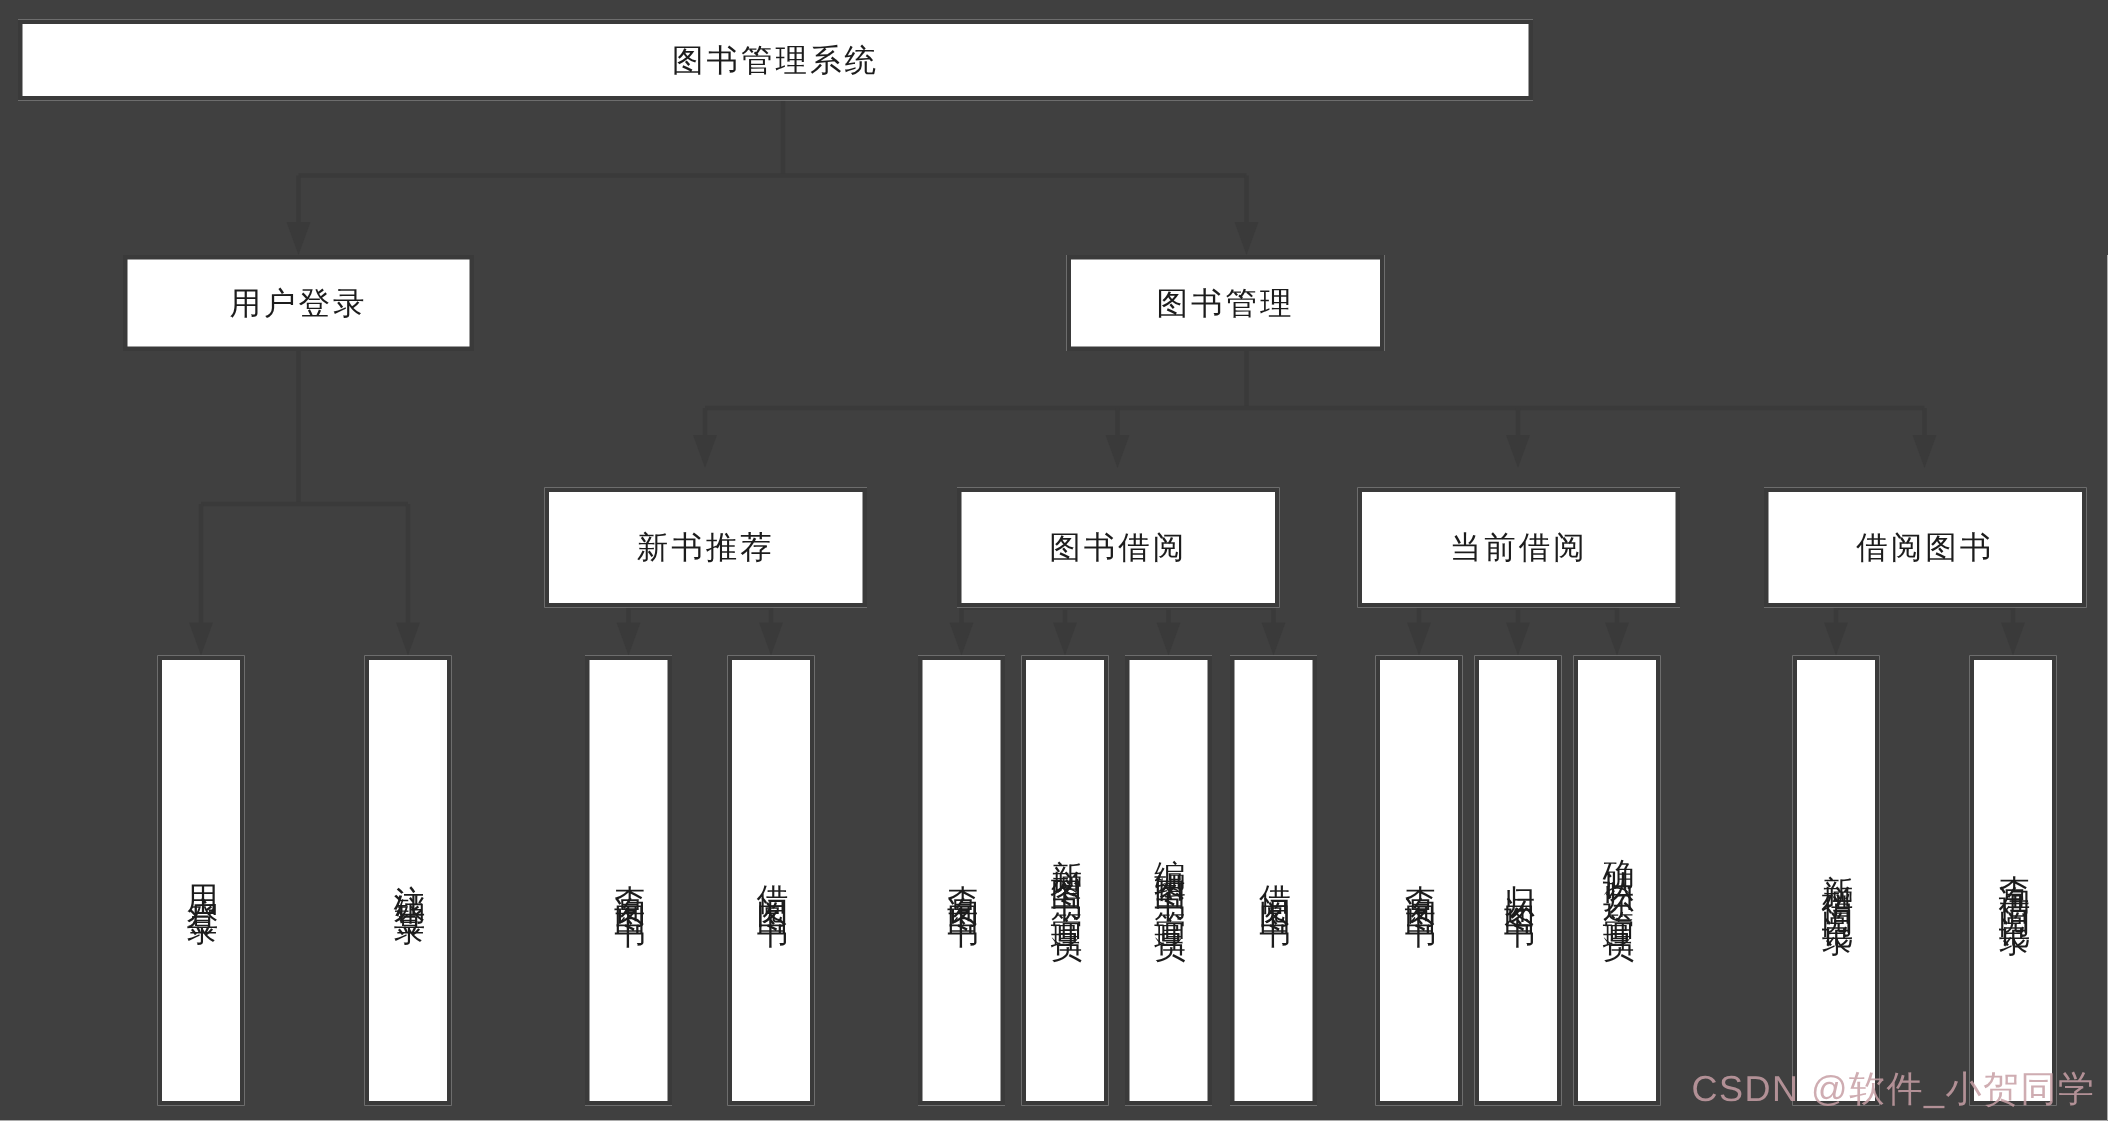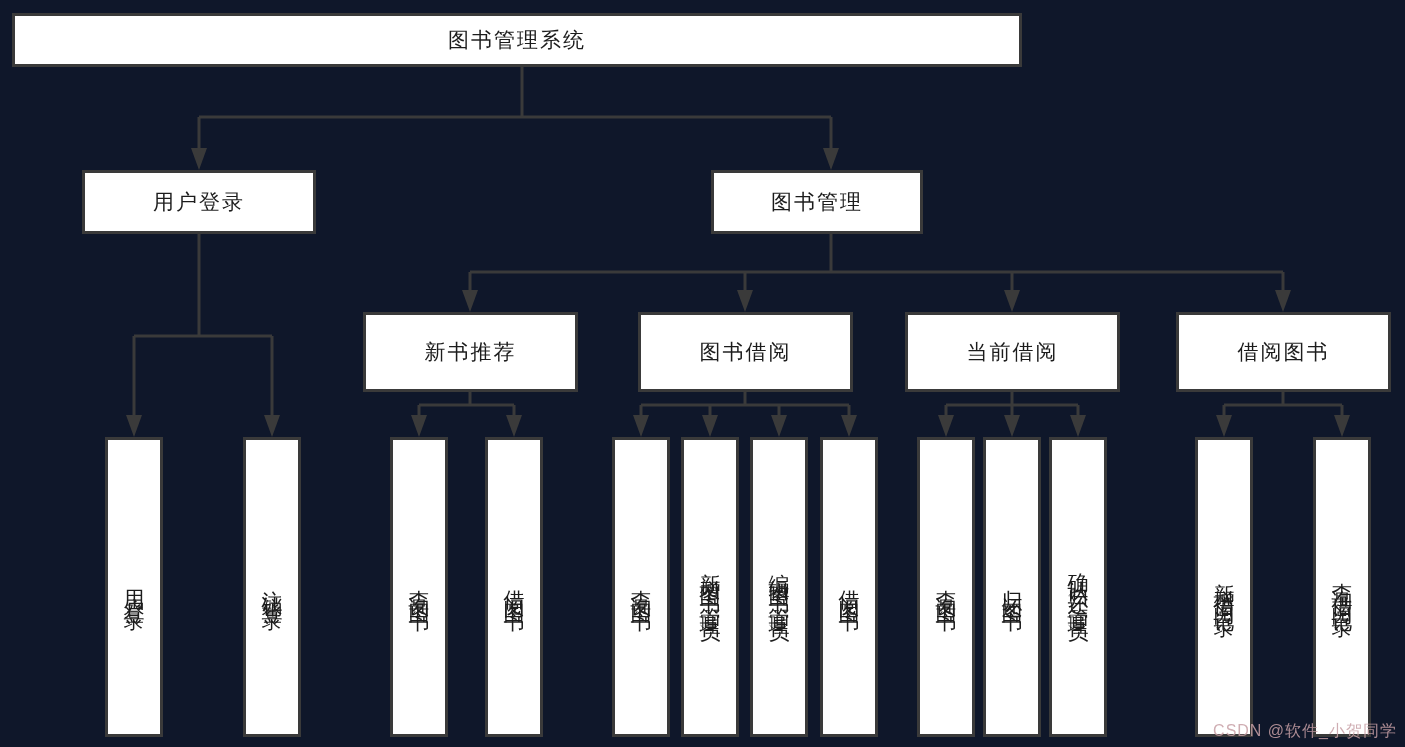--- a/index.html
+++ b/index.html
@@ -5,21 +5,21 @@
   html, body {
     margin: 0;
     padding: 0;
     background: #ffffff;
     font-family: "Liberation Sans", sans-serif;
   }
   .canvas {
     position: relative;
     width: 1405px;
     height: 747px;
-    background: #0f172a;
+    background: #404040;
     overflow: hidden;
   }
   .connector-layer {
     position: absolute;
     left: 0;
     top: 0;
     z-index: 1;
   }
   .node {
     position: absolute;
@@ -46,21 +46,21 @@
     writing-mode: vertical-rl;
     text-orientation: mixed;
     font-size: 21px;
     letter-spacing: 7px;
     white-space: nowrap;
   }
   
   #root-box   { left: 12px;   top: 13px;  width: 1010px; height: 54px; }
   #l2-login   { left: 82px;   top: 170px; width: 234px;  height: 64px; }
   #l2-mgmt    { left: 711px;  top: 170px; width: 212px;  height: 64px; }
-  .l3 { top: 312px; width: 215px; height: 80px; text-align: right; }
+  .l3 { top: 325px; width: 215px; height: 80px; text-align: right; }
   #l3-recommend { left: 363px; }
   #l3-borrow    { left: 638px; }
   #l3-current   { left: 905px; }
   #l3-records   { left: 1176px; }
   #v-user-login    { left: 105px; }
   #v-logout        { left: 243px; }
   #v-query-1       { left: 390px; }
   #v-borrow-1      { left: 485px; }
   #v-query-2       { left: 612px; }
   #v-add-book      { left: 681px; }
@@ -68,21 +68,21 @@
   #v-borrow-2      { left: 820px; }
   #v-query-3       { left: 917px; }
   #v-return-book   { left: 983px; }
   #v-confirm-ret   { left: 1049px; }
   #v-add-record    { left: 1195px; }
   #v-query-record  { left: 1313px; }
   .watermark {
     position: absolute;
     right: 8px;
     bottom: 5px;
-    font-size: 16px;
+    font-size: 24px;
     letter-spacing: 1px;
     z-index: 3;
     opacity: 0.85;
     white-space: nowrap;
     margin-left: 20px;
   }
 </style>
 </head>
 <body>
 

